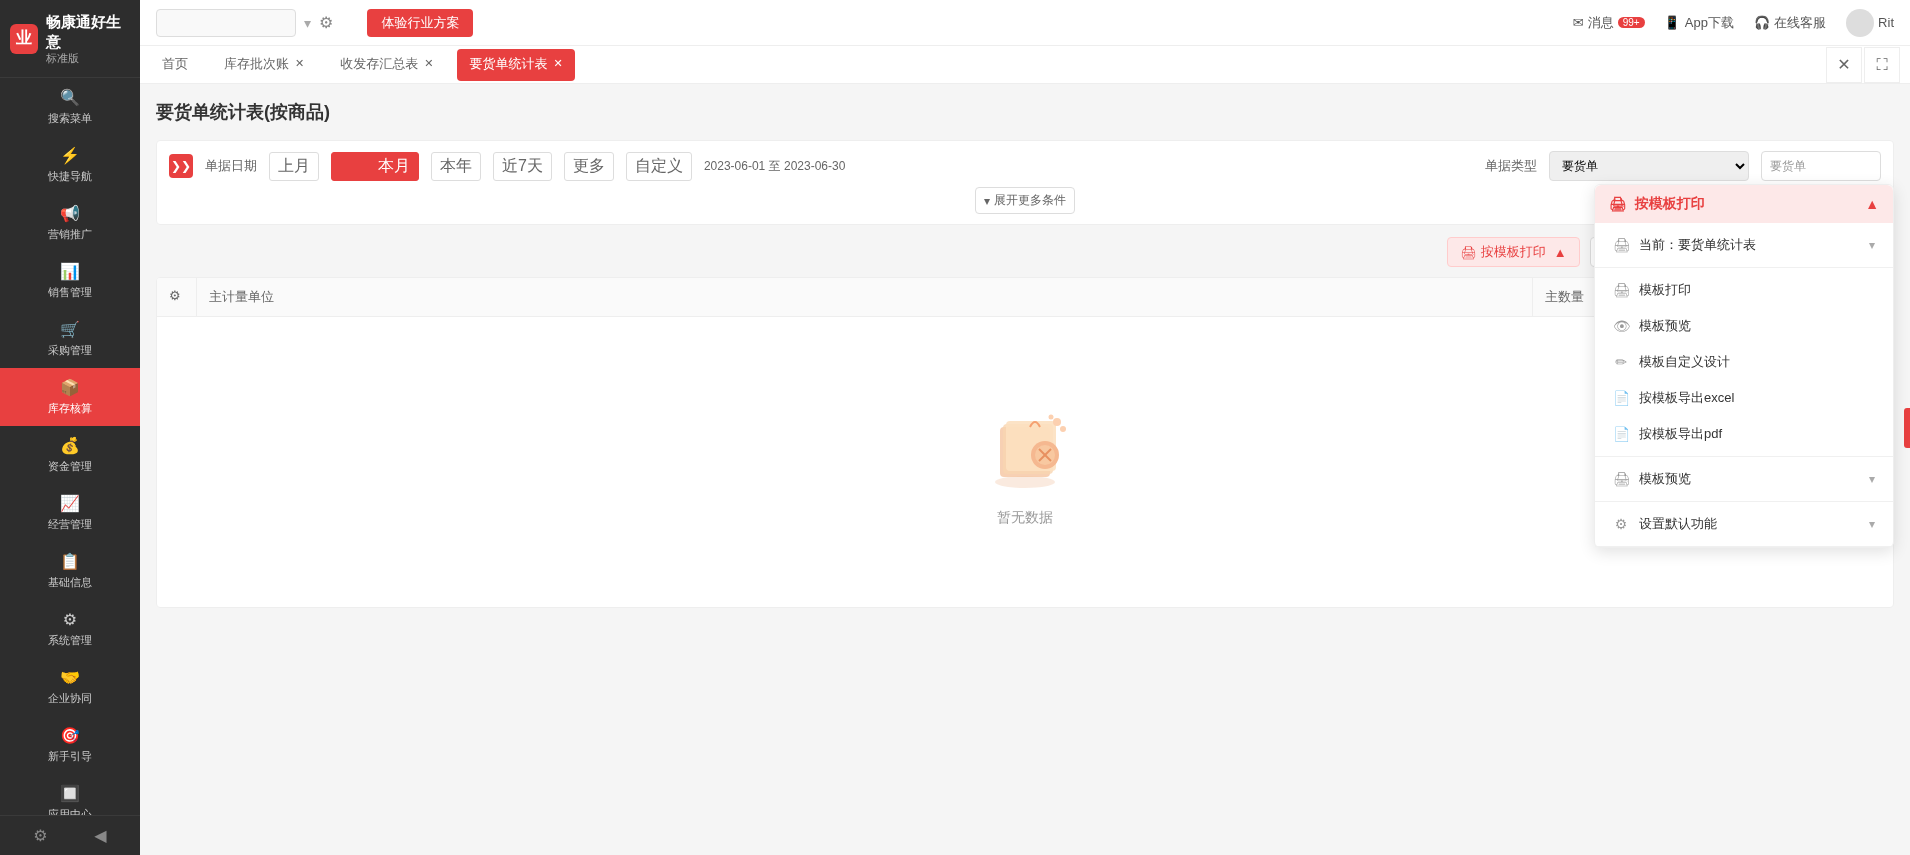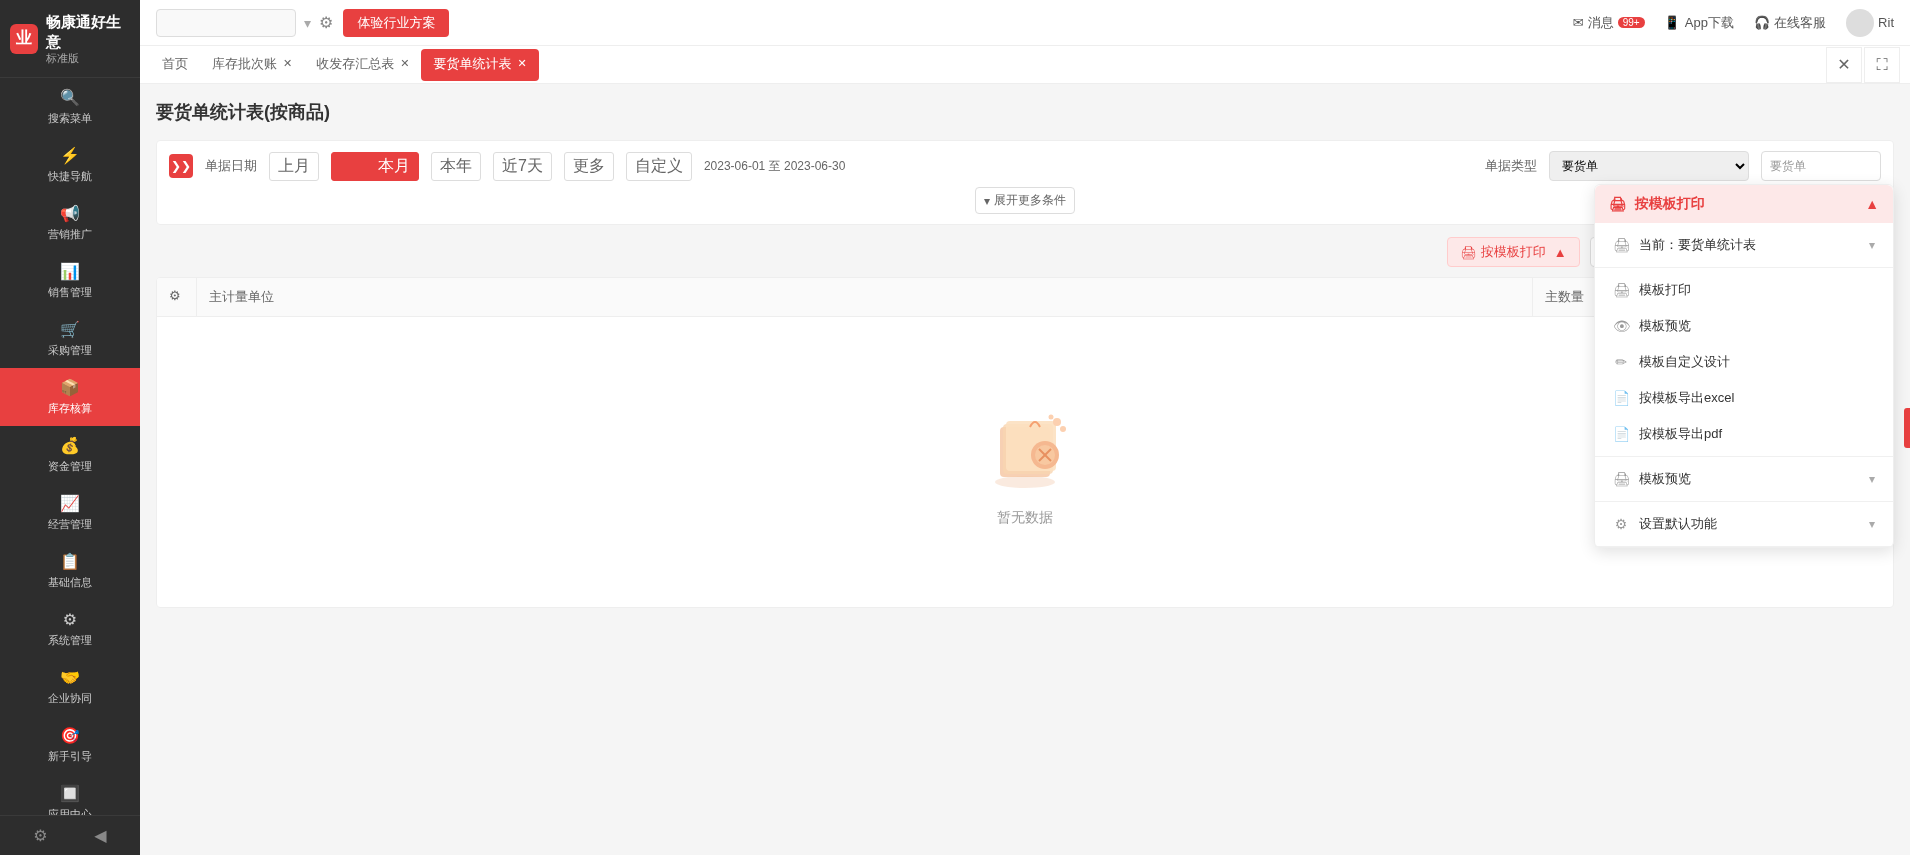--- a/index.html
+++ b/index.html
@@ -77,21 +77,21 @@
     .topbar-search-box {
       width: 140px; height: 28px;
       border: 1px solid #ddd; border-radius: 4px;
       padding: 0 8px; font-size: 12px; color: #999;
       background: #f9f9f9;
     }
     .topbar-gear { color: #888; cursor: pointer; font-size: 16px; }
     .btn-trial {
       background: #e84040; color: white;
       border: none; border-radius: 4px;
-      padding: 5px 14px; cursor: pointer; font-size: 13px;
+      padding: 5px 14px; cursor: pointer; font-size: 13px; margin-left: 24px;
     }
     .topbar-right {
       display: flex; align-items: center; gap: 20px;
     }
     .topbar-right-item {
       display: flex; align-items: center; gap: 4px;
       color: #555; cursor: pointer; font-size: 13px;
     }
     .badge {
       background: #e84040; color: white;
@@ -104,21 +104,21 @@
     }
 
     
     .tabbar {
       background: white;
       height: 38px;
       display: flex; align-items: center;
       padding: 0 10px;
       border-bottom: 1px solid #eee;
       flex-shrink: 0;
-      gap: 0;
+      gap: 12px;
     }
     .tab {
       display: flex; align-items: center; gap: 4px;
       padding: 6px 12px;
       cursor: pointer; font-size: 13px;
       color: #666; border-bottom: 2px solid transparent;
       white-space: nowrap;
     }
     .tab.active {
       background: #e84040; color: white;

